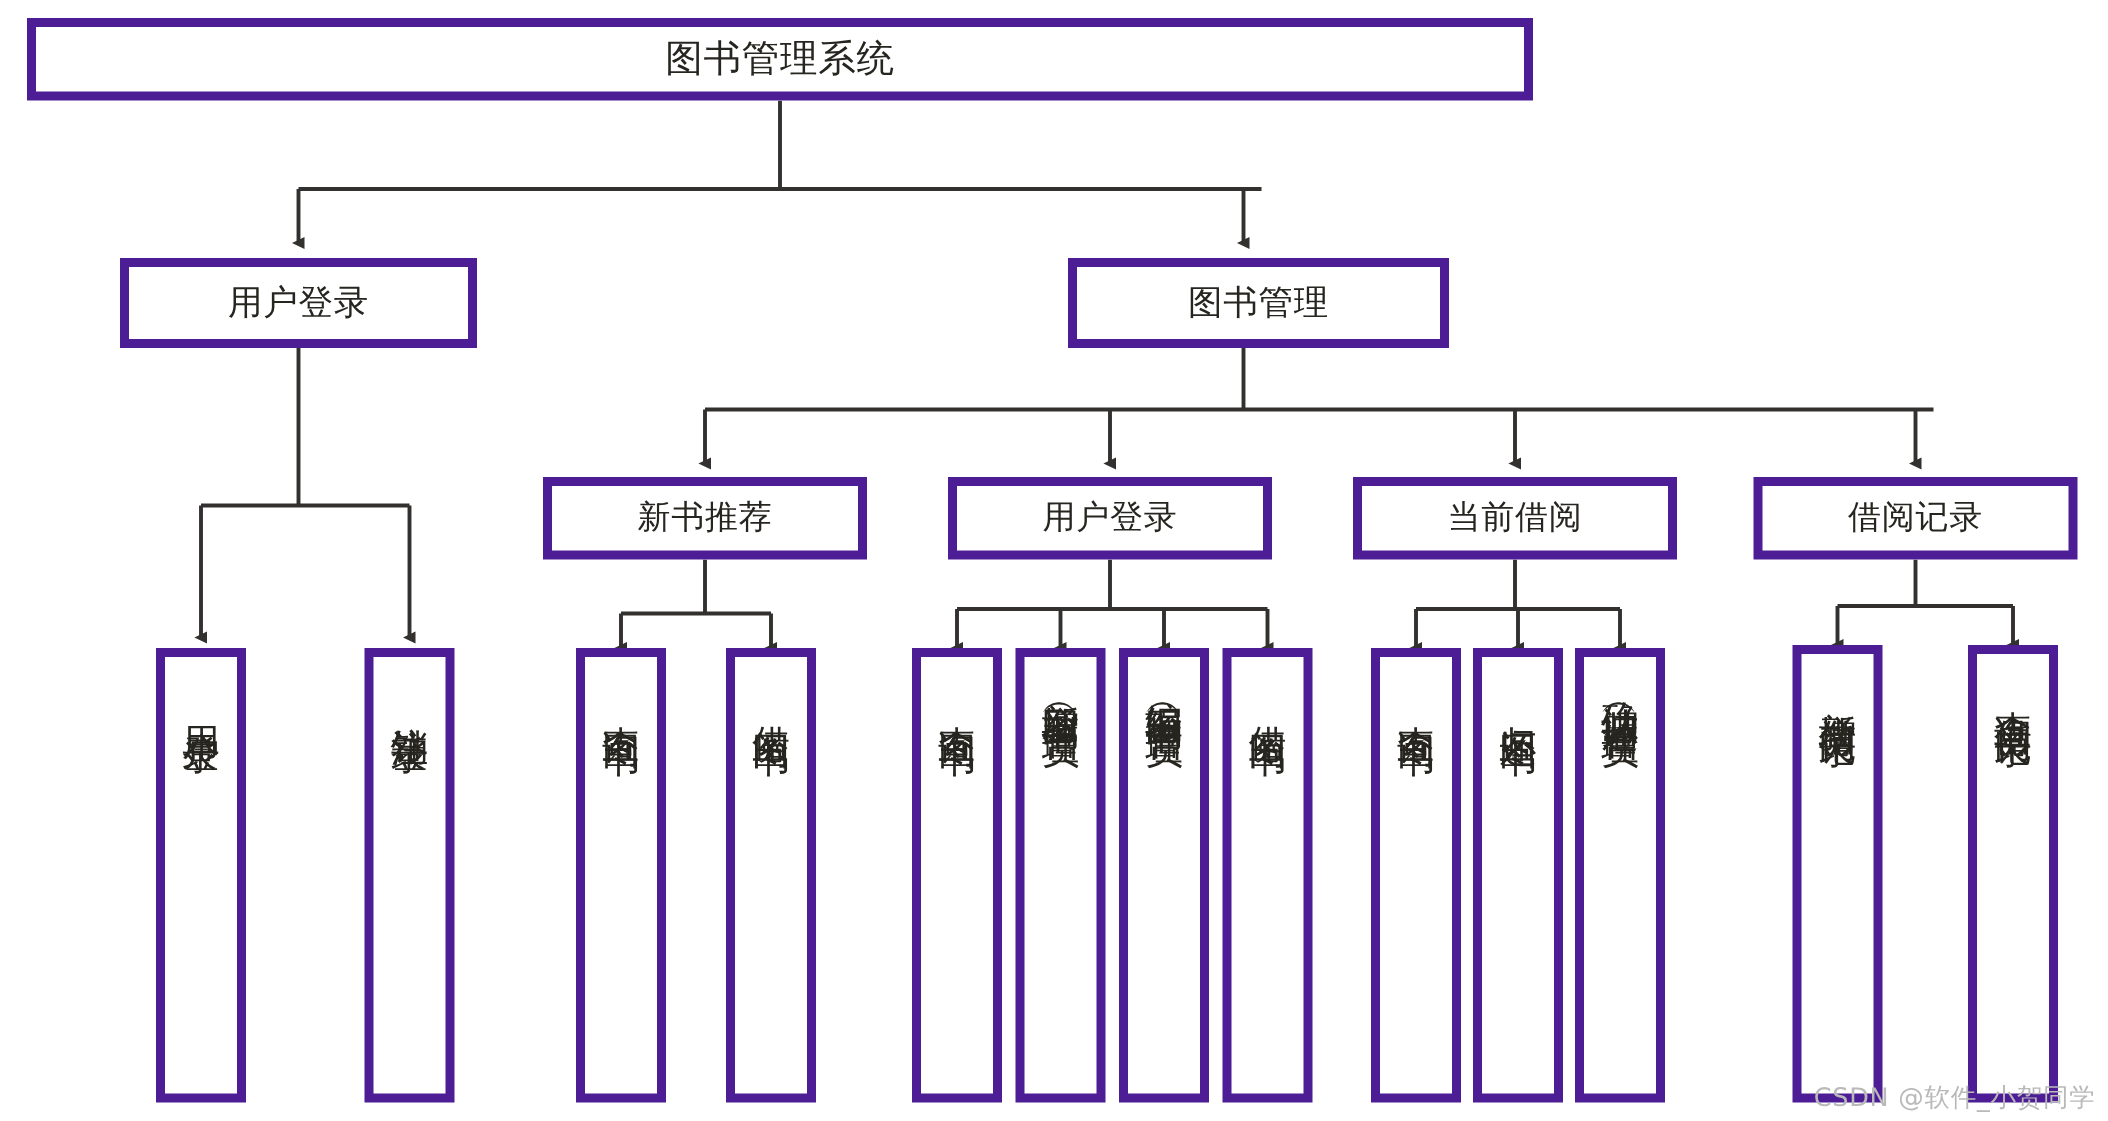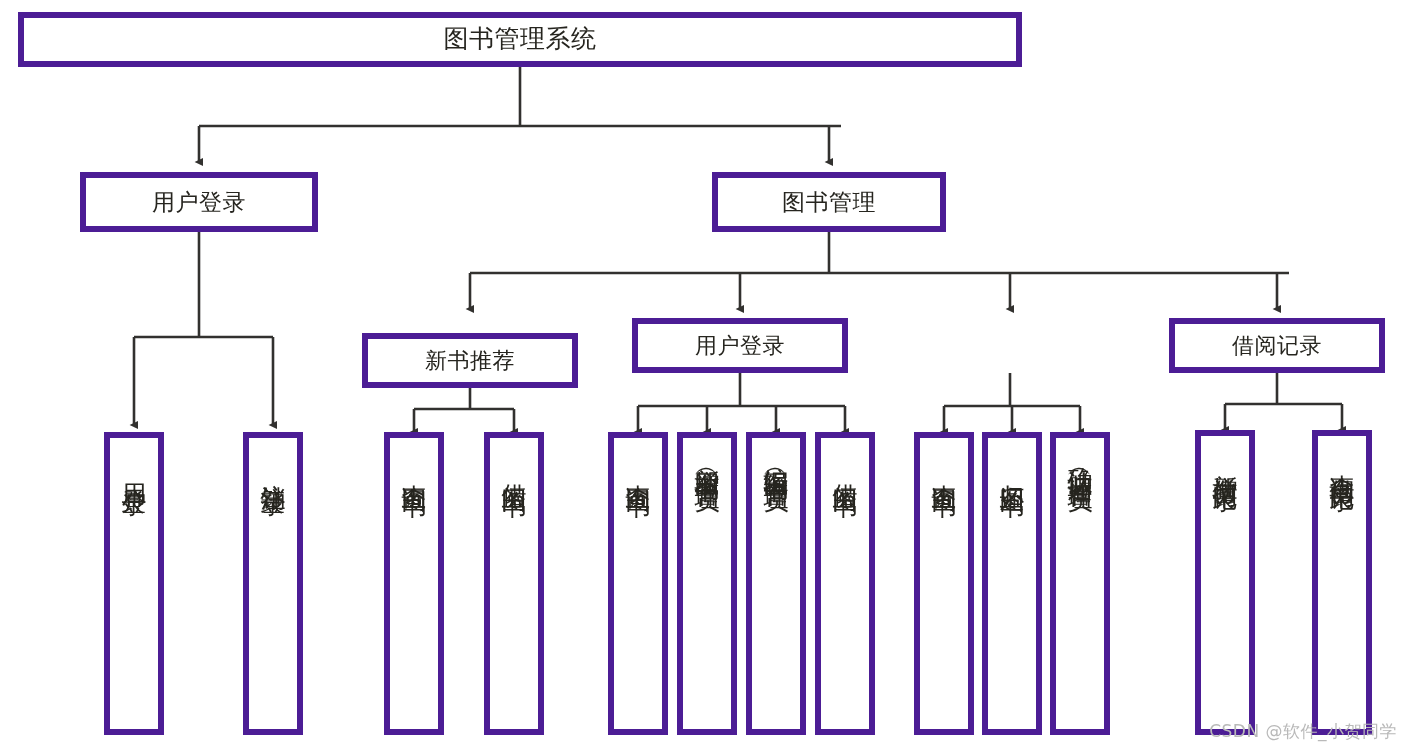--- a/index.html
+++ b/index.html
@@ -144,32 +144,35 @@
   </svg>
 
   <div class="node horizontal n-root" style="left:18px; top:12px; width:1004px; height:55px;">
     <span class="node-label">图书管理系统</span>
   </div>
 
   <div class="node horizontal n-l2" style="left:80px; top:172px; width:238px; height:60px;">
     <span class="node-label">用户登录</span>
   </div>
 
-  <div class="node horizontal n-l2" style="left:712px; top:172px; width:234px; height:60px;align-items:center;">
+  <div class="node horizontal n-l2" style="left:712px; top:172px; width:254px; height:60px;align-items:center;">
     <span class="node-label">图书管理</span>
   </div>
 
-  <div class="node horizontal n-l3" style="left:362px; top:318px; width:216px; height:55px;margin-top:15px;">
+  <div class="node horizontal n-l3" style="left:362px; top:318px; width:216px; height:55px;">
     <span class="node-label">新书推荐</span>
   </div>
 
   <div class="node horizontal n-l3" style="left:632px; top:318px; width:216px; height:55px;">
     <span class="node-label">用户登录</span>
   </div>
 
+  <div class="node horizontal n-l3" style="left:902px; top:318px; width:216px; height:55px;">
+    <span class="node-label">当前借阅</span>
+  </div>
 
   <div class="node horizontal n-l3" style="left:1169px; top:318px; width:216px; height:55px;">
     <span class="node-label">借阅记录</span>
   </div>
 
   <div class="node vertical" style="left:104px; top:432px; width:60px; height:303px;">
     <span class="node-label">用户登录</span>
   </div>
 
   <div class="node vertical" style="left:243px; top:432px; width:60px; height:303px;">

